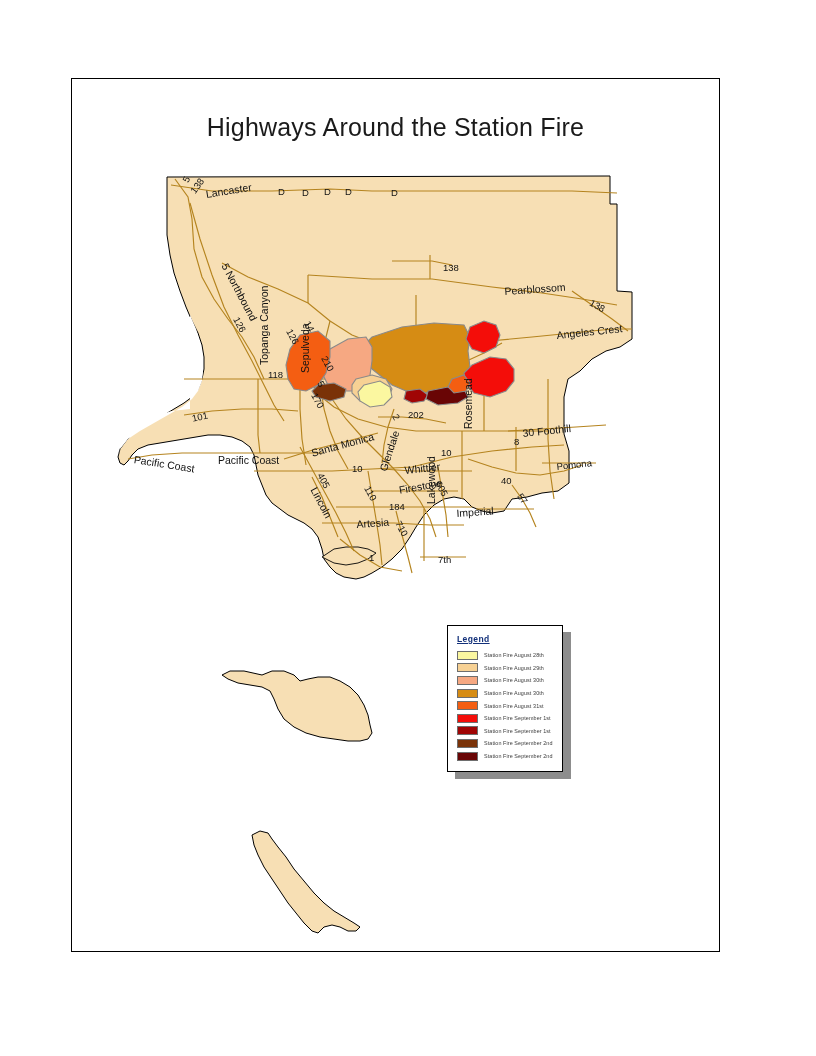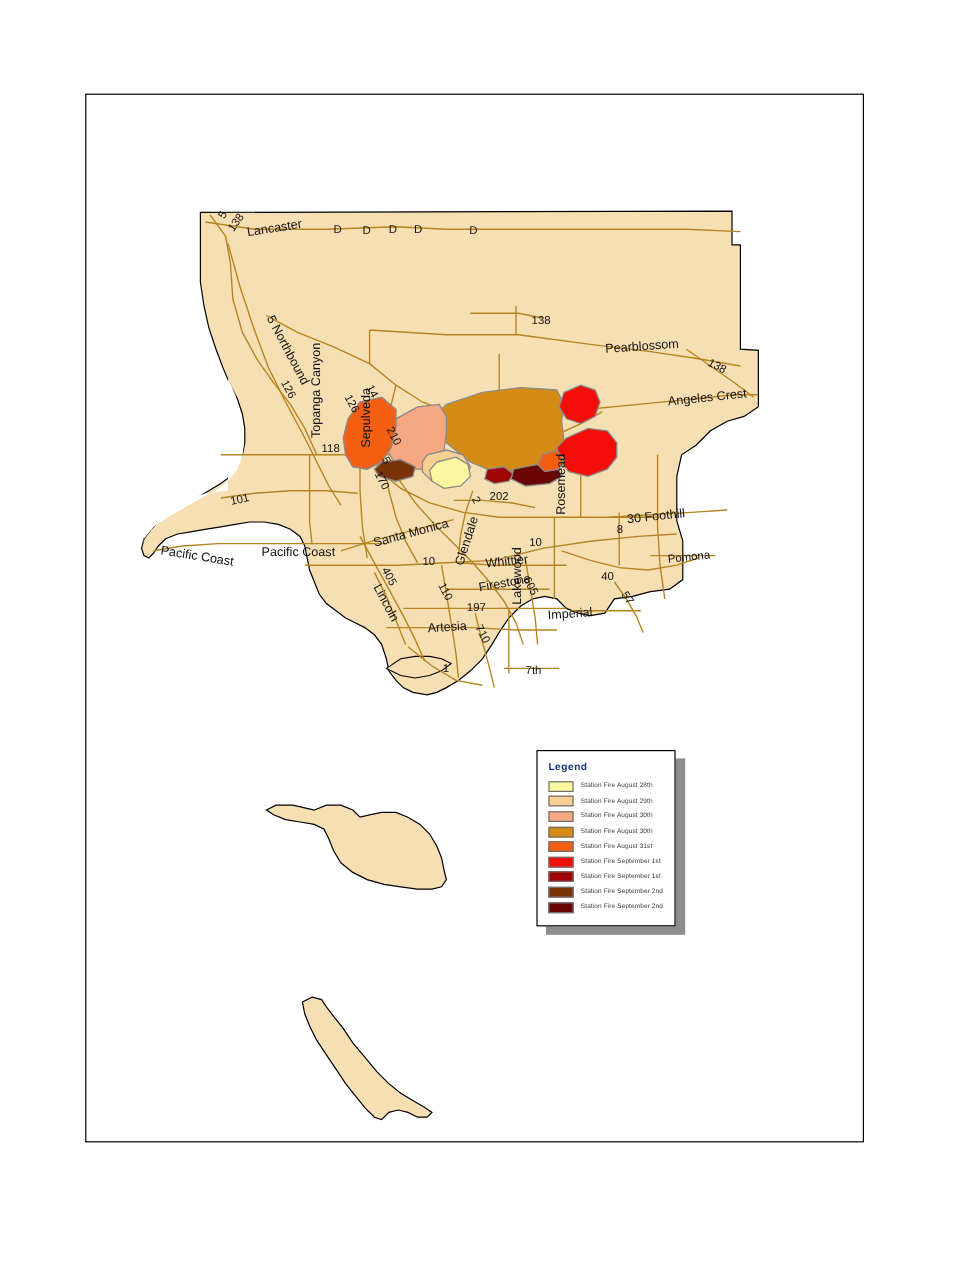--- a/index.html
+++ b/index.html
@@ -22,32 +22,33 @@
   .lbl{position:absolute;font-size:9.5px;color:#121212;white-space:nowrap;
        transform-origin:0 0;font-family:"Liberation Sans", sans-serif;}
   .lbl.big{font-size:10.5px;}
 
   
   #legend-shadow{position:absolute;left:383px;top:553px;width:116px;height:147px;
                  background:#8d8d8d;}
   #legend-box{position:absolute;left:375px;top:546px;width:116px;height:147px;
               background:#fff;border:1.5px solid #000;box-sizing:border-box;}
   #legend-title{position:absolute;left:9px;top:8px;font-size:8.5px;font-weight:bold;
-                color:#12307a;letter-spacing:.4px;}
+                color:#12307a;letter-spacing:.4px;text-decoration:underline;}
   #legend-items{position:absolute;left:9px;top:23px;}
   .leg-row{display:flex;align-items:center;height:12.6px;}
   .leg-sw{width:21px;height:9px;border:1px solid #6e6e6e;box-sizing:border-box;
           margin-right:6px;flex:0 0 auto;}
   .leg-tx{font-size:5.4px;color:#3b3b3b;white-space:nowrap;letter-spacing:.1px;}
 </style>
 </head>
 <body>
 
 <div id="map-frame">
 
+  <div id="map-title">Highways Around the Station Fire</div>
 
   <div id="map-canvas">
     <svg viewBox="0 0 649 874" xmlns="http://www.w3.org/2000/svg">
 
       <g>
         <path fill="#f7dfb4" stroke="#000000" stroke-width="1" d="M 95,98 L 538,97 L 538,125 L 545,125 L 545,212 L 560,213 L 560,260
                  L 548,268 L 534,272 L 520,280 L 508,292 L 496,300 L 492,318
                  L 492,355 L 497,372 L 497,404 L 486,412 L 470,414 L 455,418
                  L 440,420 L 432,432 L 420,434 L 410,432 L 400,428 L 392,420
                  L 382,418 L 372,420 L 362,426 L 352,436 L 344,448 L 338,458
@@ -228,21 +229,21 @@
         <div class="lbl big" style="left: 332px; top: 385px; transform: rotate(-6deg);">Whittier</div>
         <div class="lbl big" style="left: 326px; top: 405px; transform: rotate(-10deg);">Firestone</div>
         <div class="lbl" style="left: 371px; top: 400px; transform: rotate(62deg);">605</div>
         <div class="lbl big" style="left: 450px; top: 348px; transform: rotate(-6deg);">30 Foothill</div>
         <div class="lbl" style="left: 484px; top: 382px; transform: rotate(-6deg);">Pomona</div>
         <div class="lbl" style="left: 442px; top: 357px; transform: rotate(0deg);">8</div>
         <div class="lbl" style="left: 429px; top: 396px; transform: rotate(0deg);">40</div>
         <div class="lbl" style="left: 452px; top: 412px; transform: rotate(55deg);">57</div>
         <div class="lbl big" style="left: 384px; top: 428px; transform: rotate(-4deg);">Imperial</div>
         <div class="lbl big" style="left: 284px; top: 439px; transform: rotate(-4deg);">Artesia</div>
-        <div class="lbl" style="left: 317px; top: 422px; transform: rotate(0deg);">197</div>
+        <div class="lbl" style="left: 317px; top: 422px; transform: rotate(0deg);">184</div>
         <div class="lbl" style="left: 300px; top: 405px; transform: rotate(62deg);">110</div>
         <div class="lbl" style="left: 331px; top: 440px; transform: rotate(62deg);">710</div>
         <div class="lbl big" style="left: 353px; top: 425px; transform: rotate(-90deg);">Lakewood</div>
         <div class="lbl" style="left: 253px; top: 392px; transform: rotate(62deg);">405</div>
         <div class="lbl big" style="left: 247px; top: 406px; transform: rotate(62deg);">Lincoln</div>
         <div class="lbl" style="left: 297px; top: 473px; transform: rotate(0deg);">1</div>
         <div class="lbl" style="left: 366px; top: 475px; transform: rotate(0deg); text-align: right;">7th</div>
       </div>
   </div>
 

